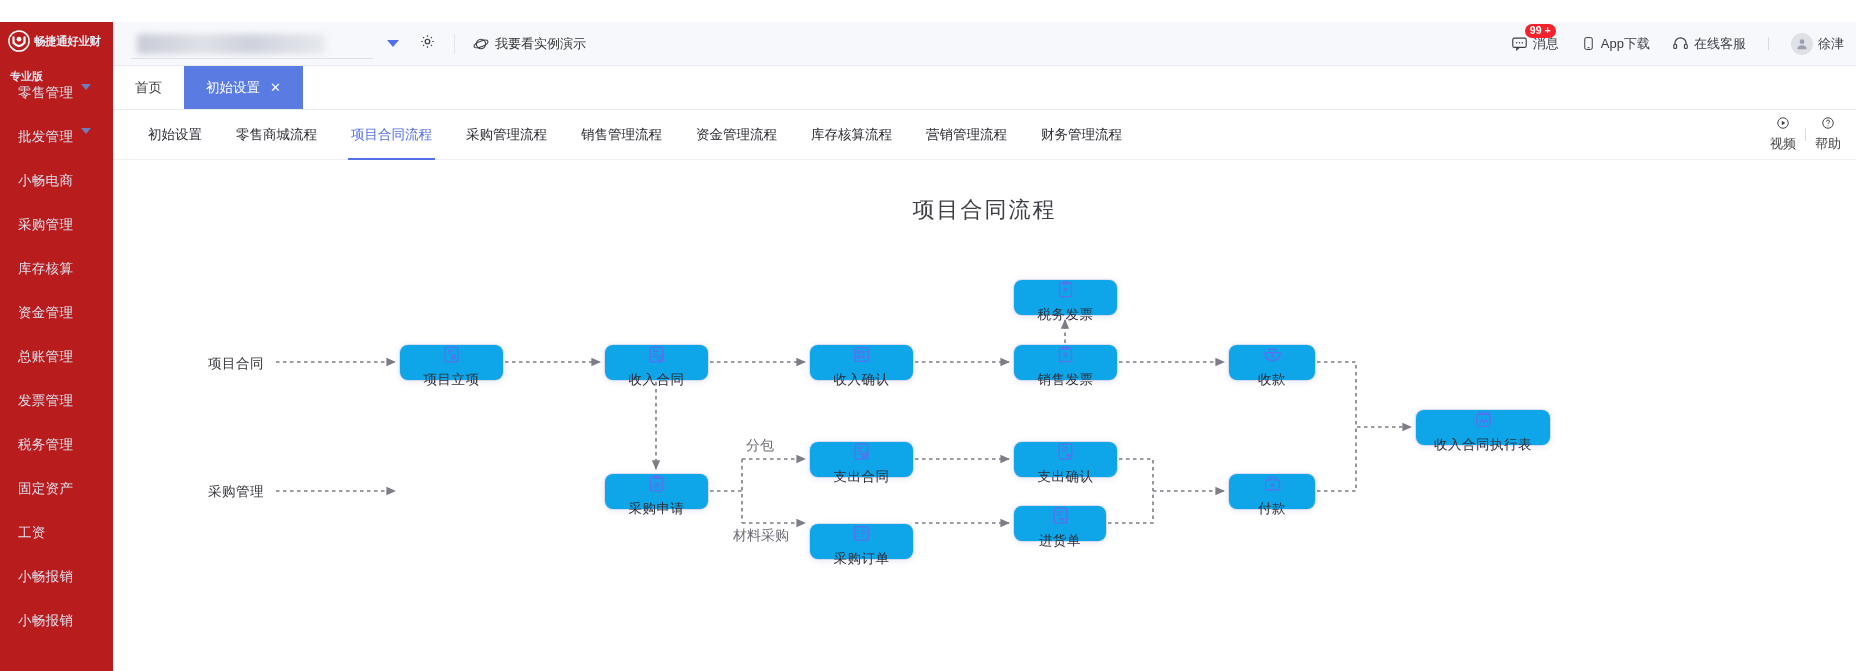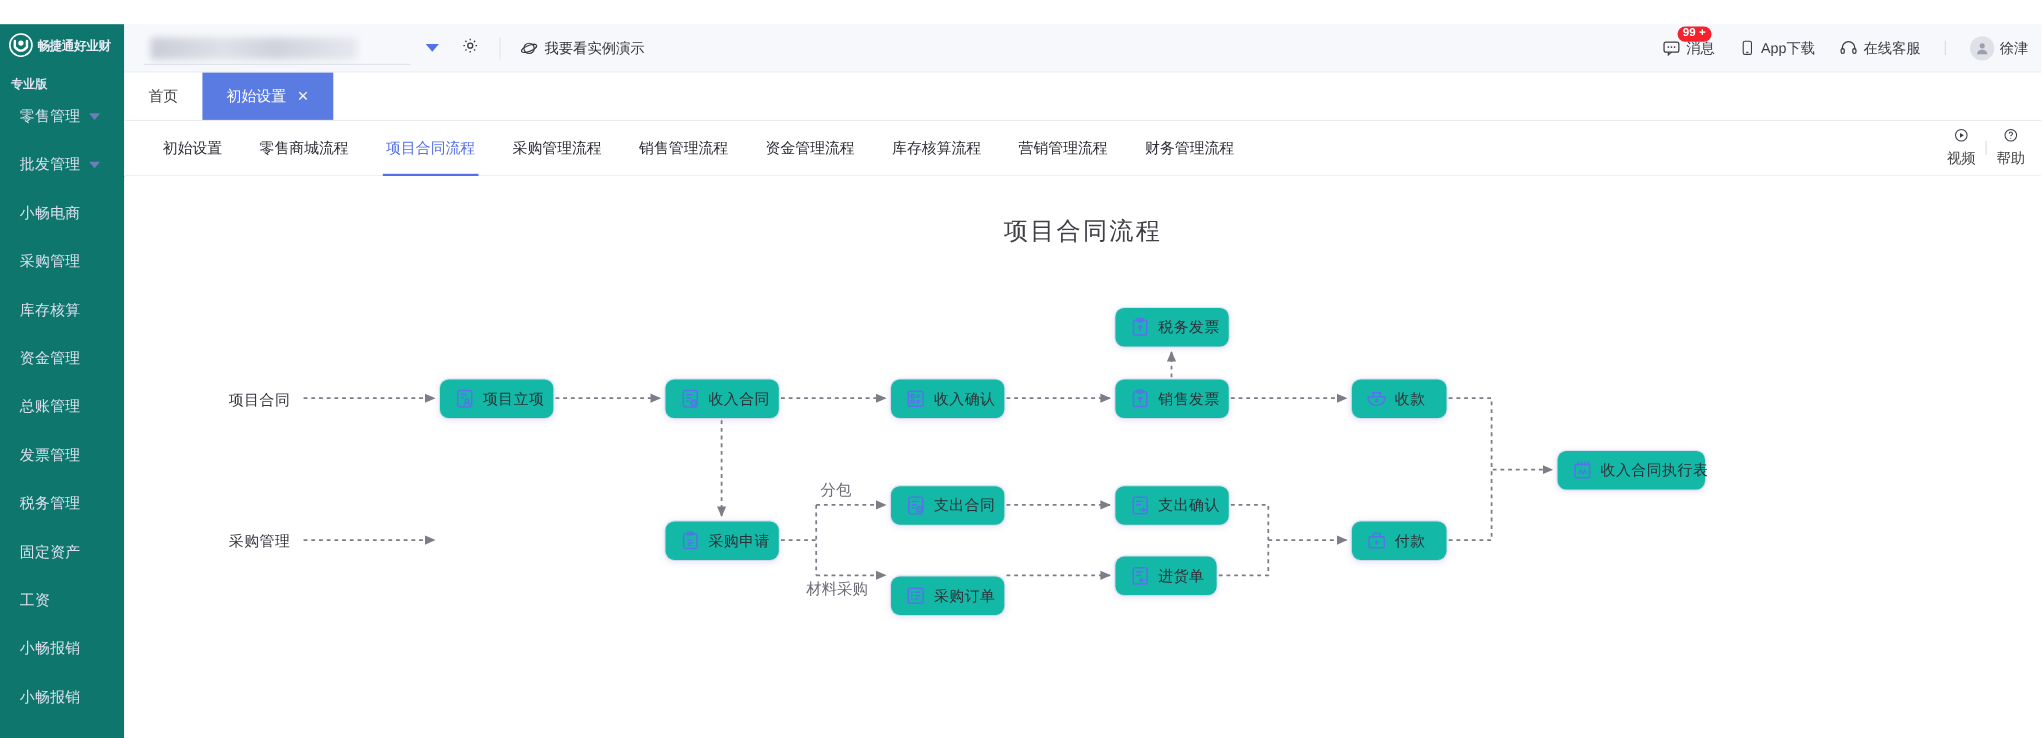--- a/index.html
+++ b/index.html
@@ -6,37 +6,37 @@
   html, body {
     width: 1856px; height: 671px;
     font-family: "Liberation Sans", "DejaVu Sans", sans-serif;
     background: #fff; overflow: hidden;
   }
   #app { position: relative; width: 1856px; height: 671px; background:#fff; }
 
   
   .sidebar {
     position:absolute; left:0; top:22px; width:113px; height:649px;
-    background:#0f766e;
+    background:#b91c1c;
   }
   .brand { position:relative; height:56px; padding:8px 0 0 8px; }
   .brand-row { display:flex; align-items:center; gap:4px; }
   .logo-mark {
     width:22px; height:22px; flex:none; position:relative;
   }
   .brand-name {
     color:#e9ecf6; font-size:11.5px; letter-spacing:-0.4px; white-space:nowrap;
     font-weight:600;
   }
   .brand-sub {
     color:#dfe4f2; font-size:11px; font-weight:700; margin-top:17px; padding-left:2px;
   }
   .nav { margin-top:6px; }
   .nav-item {
-    height:44px; display:flex; align-items:center; padding-left:18px;
+    height:44px; display:flex; align-items:flex-start; padding-left:18px;
     color:#dce1f0; font-size:13.5px; letter-spacing:0.3px; cursor:pointer;
     position:relative;
   }
   .caret {
     margin-left:8px; width:0; height:0;
     border-left:5px solid transparent; border-right:5px solid transparent;
     border-top:6px solid #6f7dbb;
   }
 
   
@@ -111,24 +111,25 @@
 
   
   .canvas { position:absolute; left:113px; top:161px; right:0; bottom:0; background:#fff; overflow:hidden; }
   .diagram-title {
     position:absolute; left:0; right:0; top:34px; text-align:center;
     font-size:22px; color:#3f3f46; letter-spacing:2px;
   }
   .stage { position:absolute; left:0; top:0; width:1743px; height:510px; }
 
   .node {
-    position:absolute; height:35px; background:#14b8a6; border-radius:8px;
+    position:absolute; height:35px; background:#0ea5e9; border-radius:8px;
     box-shadow:0 1px 7px rgba(96,110,190,.20), 0 0 0 1px rgba(225,228,242,.85);
     display:flex; align-items:center; gap:7px; padding:0 13px; cursor:pointer;
     white-space:nowrap;
+    flex-direction:column;
   }
   .node .nlabel { font-size:13.5px; color:#2e2e36; letter-spacing:.5px; }
   .node svg { flex:none; display:block; }
 
   .rowlabel {
     position:absolute; font-size:13.5px; color:#35353d; letter-spacing:.5px; white-space:nowrap;
   }
   .edgelabel {
     position:absolute; font-size:14px; color:#6b6b75; white-space:nowrap;
   }

